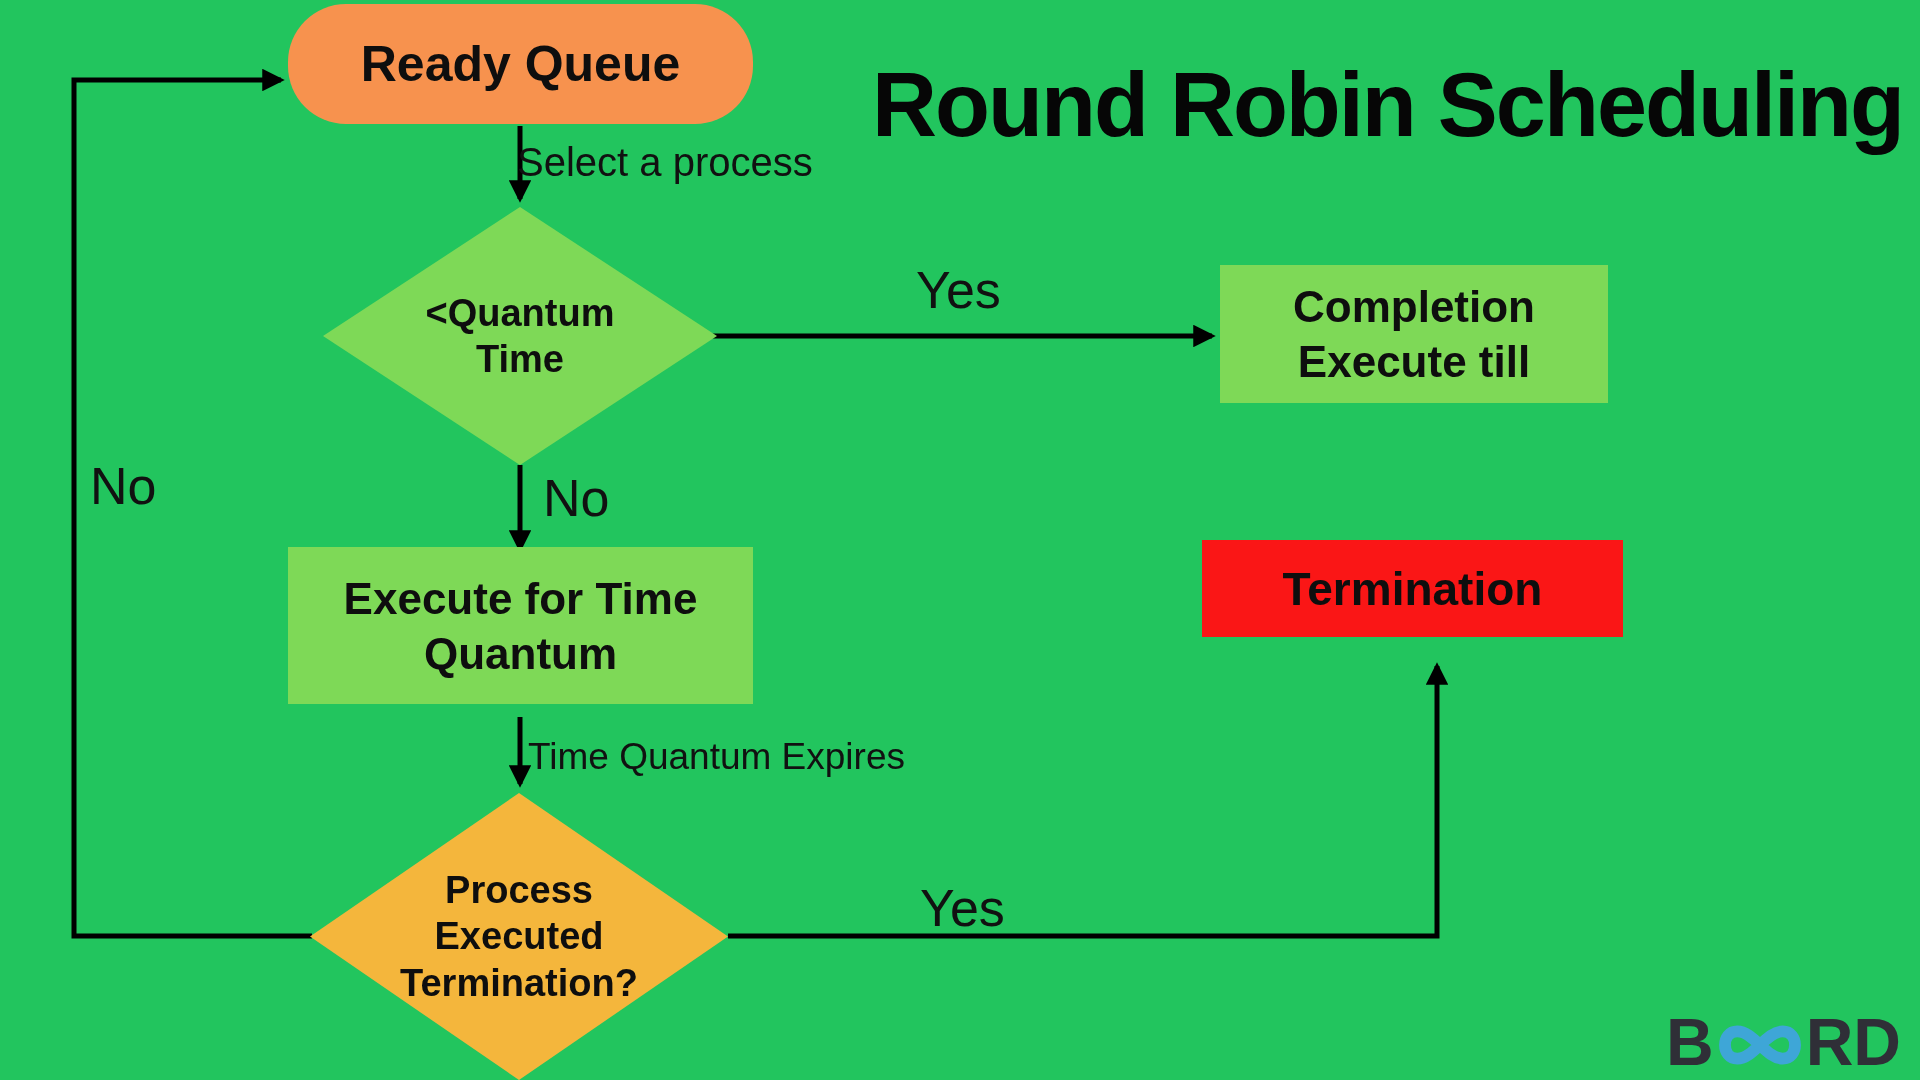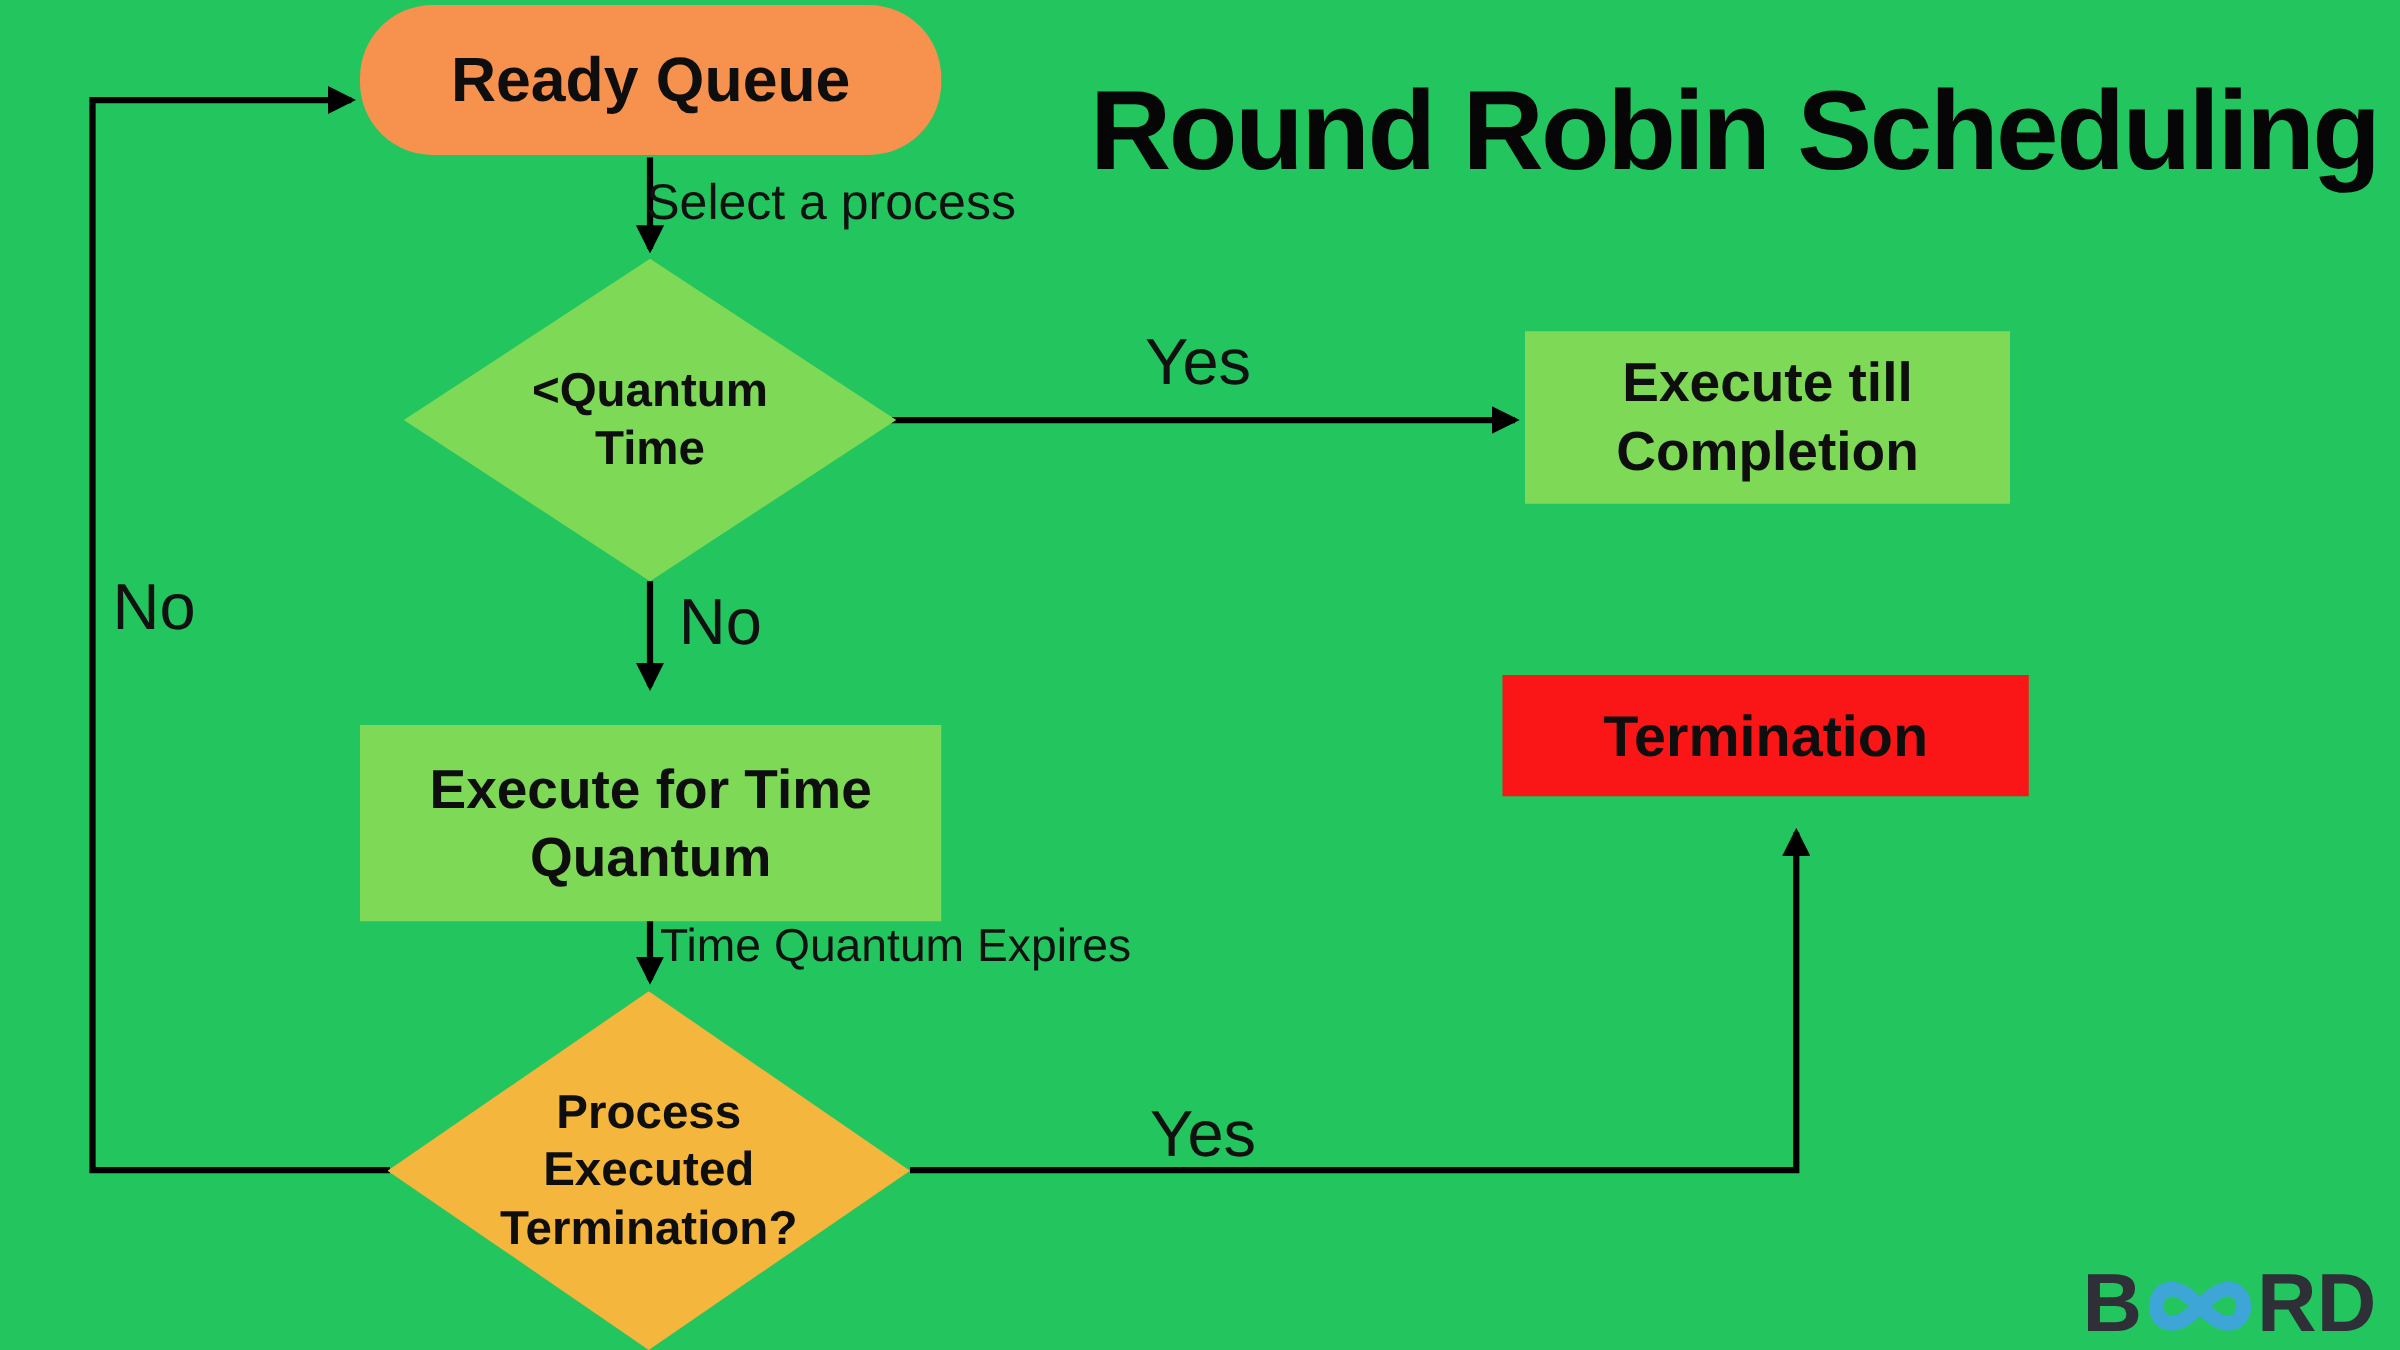--- a/index.html
+++ b/index.html
@@ -12,21 +12,21 @@
         align-items:center;justify-content:center;text-align:center;
         color:#0e0e0e;font-weight:700;}
   .node .ln{display:block;}
   #ready-queue{left:288px;top:4px;width:465px;height:120px;border-radius:58px;
         background:#F7924E;font-size:50px;}
   #burst-diamond{left:323px;top:207px;width:394px;height:258px;background:#7ED957;
         clip-path:polygon(50% 0,100% 50%,50% 100%,0 50%);
         font-size:38px;line-height:1.22;}
   #exec-completion{left:1220px;top:265px;width:388px;height:138px;background:#7ED957;
         font-size:44px;line-height:1.25;}
-  #exec-quantum{left:288px;top:580px;width:465px;height:157px;background:#7ED957;
+  #exec-quantum{left:288px;top:547px;width:465px;height:157px;background:#7ED957;
         font-size:44px;line-height:1.25;}
   #process-diamond{left:310px;top:793px;width:418px;height:287px;background:#F4B63C;
         clip-path:polygon(50% 0,100% 50%,50% 100%,0 50%);
         font-size:38px;line-height:1.22;}
   #termination{left:1202px;top:540px;width:421px;height:97px;background:#FA1616;
         font-size:46px;}
   .edge-label{position:absolute;z-index:3;color:#111;font-weight:400;white-space:nowrap;}
   #lbl-select{left:517px;top:140px;font-size:40px;}
   #lbl-yes-top{left:916px;top:260px;font-size:52px;}
   #lbl-no-mid{left:543px;top:468px;font-size:52px;}
@@ -62,22 +62,22 @@
   <div class="node" id="ready-queue">
     <span class="ln">Ready Queue</span>
   </div>
 
   <div class="node" id="burst-diamond">
     <span class="ln">&lt;Quantum</span>
     <span class="ln">Time</span>
   </div>
 
   <div class="node" id="exec-completion">
+    <span class="ln">Completion</span>
     <span class="ln">Execute till</span>
-    <span class="ln">Completion</span>
   </div>
 
   <div class="node" id="exec-quantum">
     <span class="ln">Execute for Time</span>
     <span class="ln">Quantum</span>
   </div>
 
   <div class="node" id="process-diamond">
     <span class="ln">Process</span>
     <span class="ln">Executed</span>

